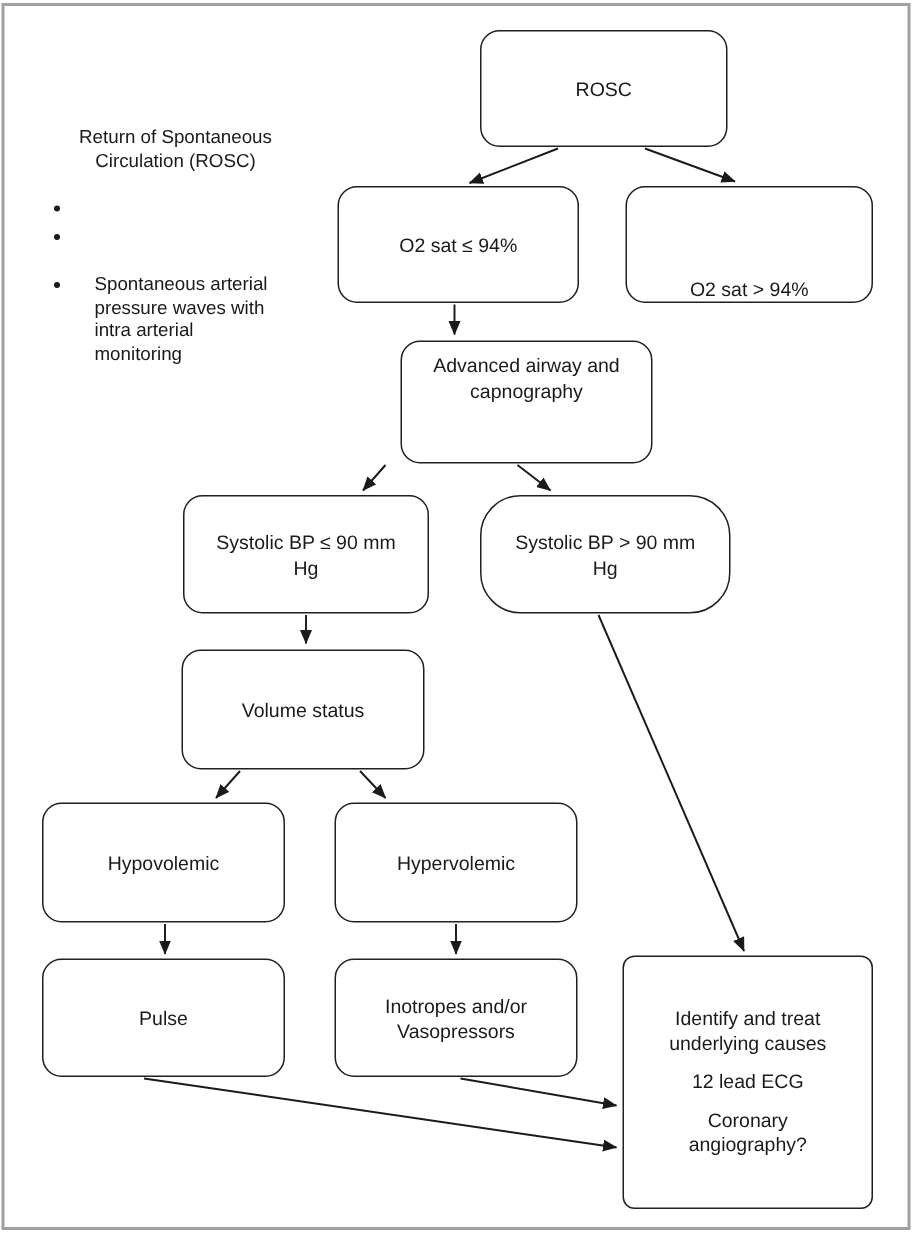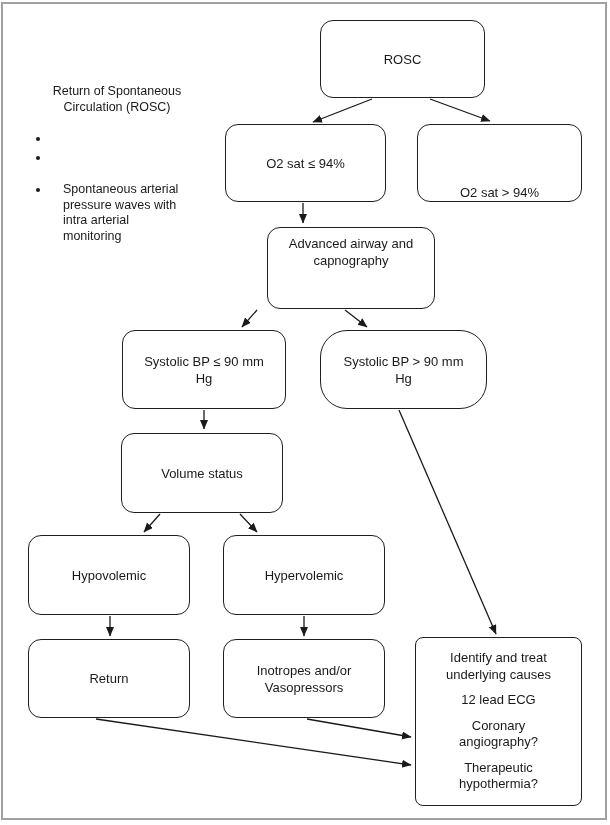--- a/index.html
+++ b/index.html
@@ -159,29 +159,27 @@
 
 <div class="node" style="left:28px;  top:535px; width:162px; height:80px;">
   <div class="label">Hypovolemic</div>
 </div>
 
 <div class="node" style="left:223px; top:535px; width:162px; height:80px;">
   <div class="label">Hypervolemic</div>
 </div>
 
 <div class="node" style="left:28px;  top:639px; width:162px; height:79px;">
-  <div class="label">Return</div>
+  <div class="label">Pulse</div>
 </div>
 
 <div class="node" style="left:223px; top:639px; width:162px; height:79px;">
   <div class="label">Inotropes and/or
 Vasopressors</div>
 </div>
 
 <div class="node identify" style="left:415px; top:637px; width:167px; height:169px;">
   <div class="stanza">Identify and treat
 underlying causes</div>
   <div class="stanza">12 lead ECG</div>
   <div class="stanza">Coronary
 angiography?</div>
-  <div class="stanza">Therapeutic
-hypothermia?</div>
 </div>
 
 </body></html>

